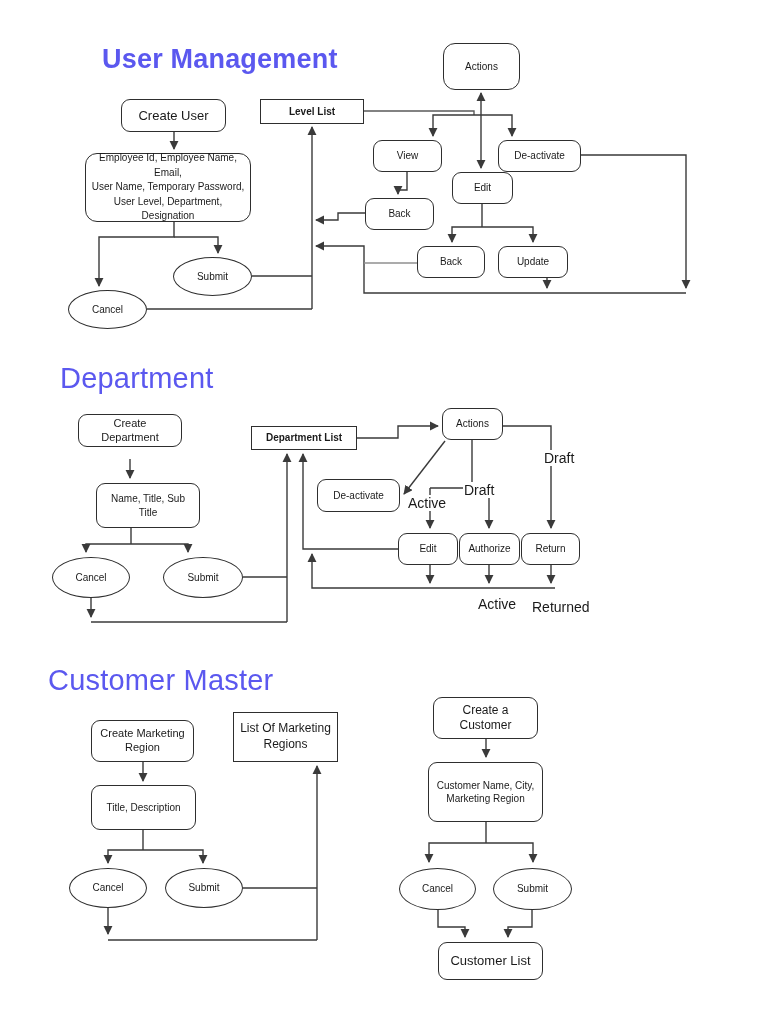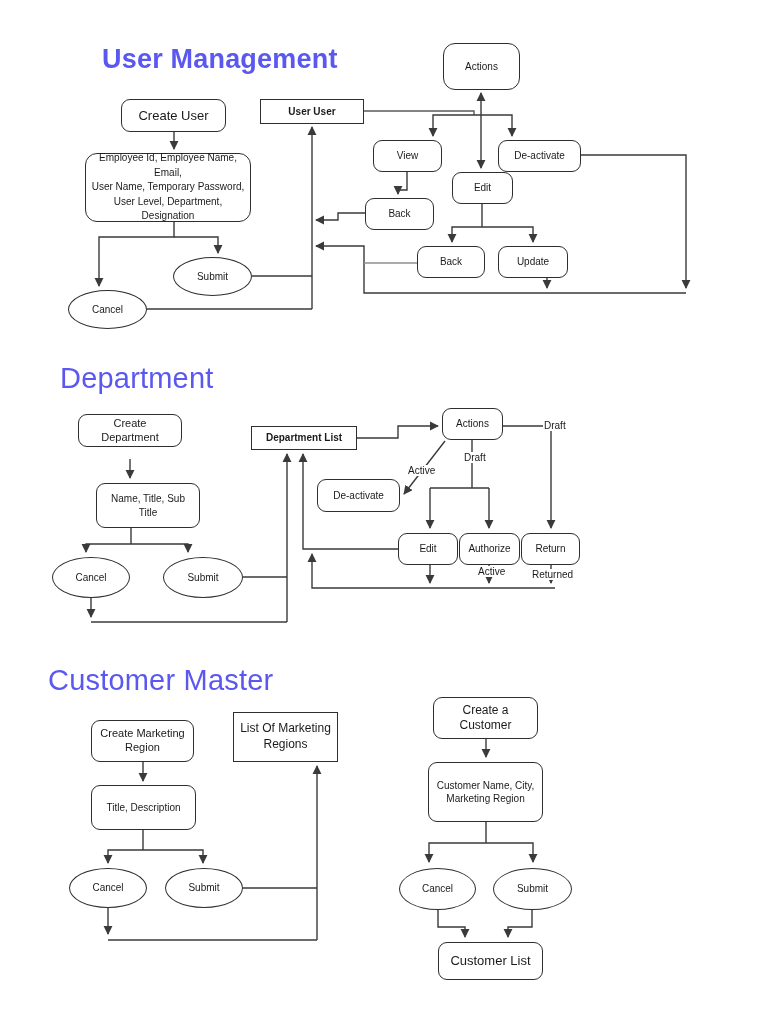--- a/index.html
+++ b/index.html
@@ -13,22 +13,22 @@
   .node{
     position:absolute;box-sizing:border-box;background:#fff;
     border:1.4px solid #2e2e2e;border-radius:9px;
     display:flex;align-items:center;justify-content:center;
     text-align:center;white-space:pre-line;line-height:1.35;padding:2px 4px;
   }
   .node.rect{border-radius:0;font-weight:600;}
   .node.ellipse{border-radius:50%;}
   .node.bigcorner{border-radius:12px;}
   .elabel{
-    position:absolute;font-size:10px;background:#fff;padding:0 1px;
-    white-space:nowrap;color:#1a1a1a;
+    position:absolute;font-size:14px;background:#fff;padding:0 1px;
+    white-space:nowrap;color:#1a1a1a;margin-top:30px;
   }
 </style>
 </head>
 <body>
 
 <div class="canvas">
 
   <svg class="wires" width="768" height="1024" viewBox="0 0 768 1024">
     <defs>
       <marker id="arw" viewBox="0 0 10 10" refX="9" refY="5" markerWidth="6.5" markerHeight="6.5" orient="auto-start-reverse">
@@ -103,21 +103,21 @@
   <div class="sec-title" style="left:60px;top:362px;font-size:29px">Department</div>
   <div class="sec-title" style="left:48px;top:664px;font-size:29px">Customer Master</div>
 
   <div class="node" style="left:121px;top:99px;width:105px;height:33px;font-size:13px">Create User</div>
   <div class="node bigcorner" style="left:85px;top:153px;width:166px;height:69px;font-size:10px;line-height:1.45">Employee Id, Employee Name,
 Email,
 User Name, Temporary Password,
 User Level, Department, Designation</div>
   <div class="node ellipse" style="left:173px;top:257px;width:79px;height:39px;font-size:10px">Submit</div>
   <div class="node ellipse" style="left:68px;top:290px;width:79px;height:39px;font-size:10px">Cancel</div>
-  <div class="node rect" style="left:260px;top:99px;width:104px;height:25px;font-size:10px">User User</div>
+  <div class="node rect" style="left:260px;top:99px;width:104px;height:25px;font-size:10px">Level List</div>
   <div class="node bigcorner" style="left:443px;top:43px;width:77px;height:47px;font-size:10px">Actions</div>
   <div class="node" style="left:373px;top:140px;width:69px;height:32px;font-size:10px">View</div>
   <div class="node" style="left:498px;top:140px;width:83px;height:32px;font-size:10px">De-activate</div>
   <div class="node" style="left:452px;top:172px;width:61px;height:32px;font-size:10px">Edit</div>
   <div class="node" style="left:365px;top:198px;width:69px;height:32px;font-size:10px">Back</div>
   <div class="node" style="left:417px;top:246px;width:68px;height:32px;font-size:10px">Back</div>
   <div class="node" style="left:498px;top:246px;width:70px;height:32px;font-size:10px">Update</div>
 
   <div class="node" style="left:78px;top:414px;width:104px;height:33px;font-size:11px;line-height:1.2">Create
 Department</div>

